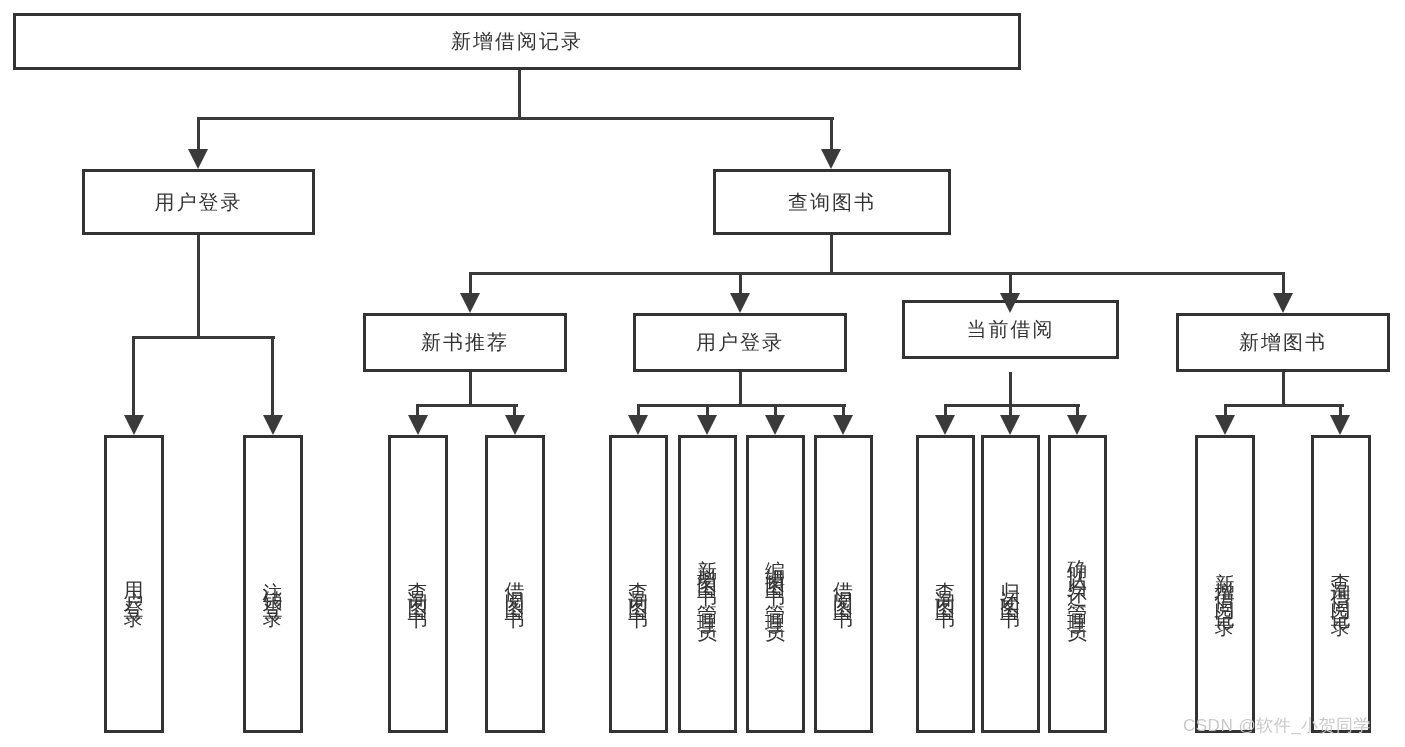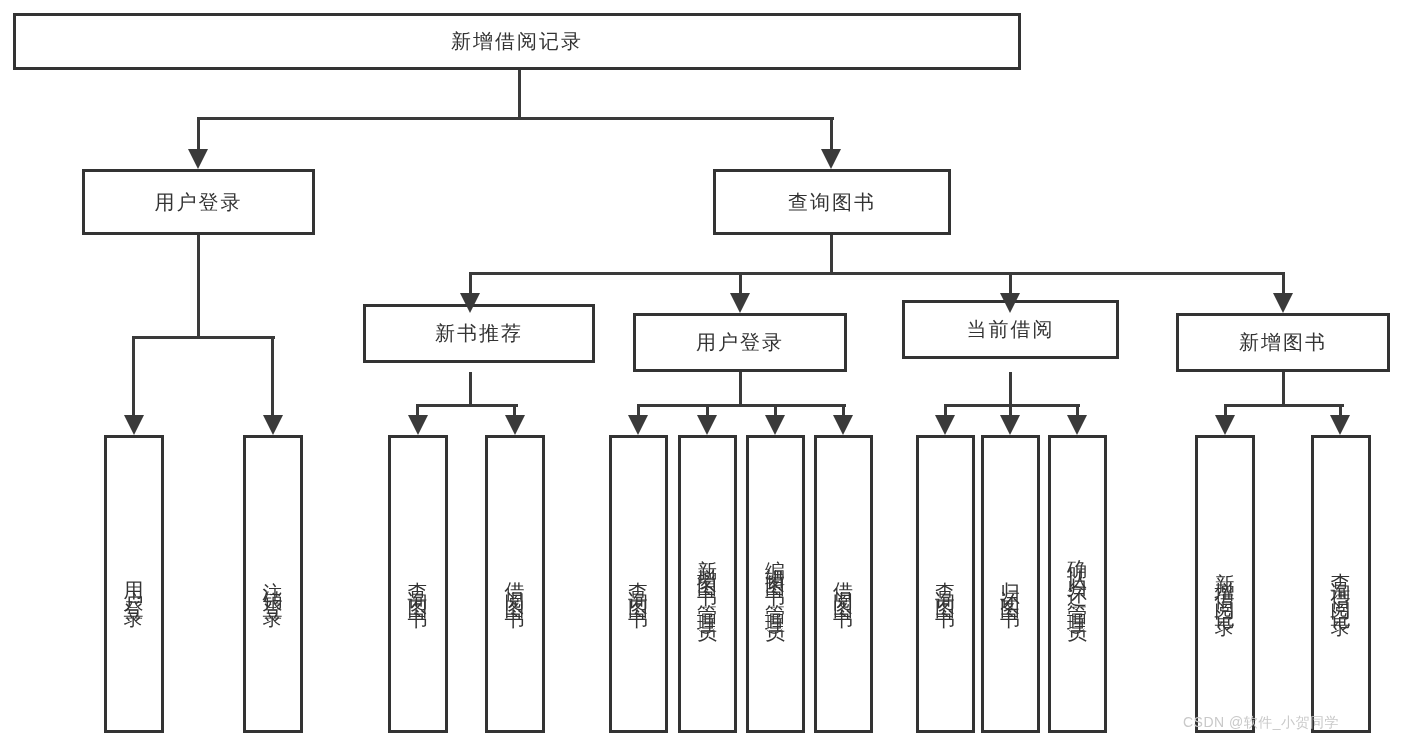--- a/index.html
+++ b/index.html
@@ -45,21 +45,21 @@
     position: absolute;
     width: 0;
     height: 0;
     border-left: 10px solid transparent;
     border-right: 10px solid transparent;
     border-top: 20px solid #3a3a3a;
   }
   .watermark {
     position: absolute;
     color: #c9c9c9;
-    font-size: 14px;
+    font-size: 17px;
     letter-spacing: 0.5px;
     z-index: 5;
   }
 </style>
 </head>
 <body>
 
 <div class="diagram">
 
   <div class="box" style="left:13px; top:13px; width:1008px; height:57px;">
@@ -67,21 +67,21 @@
   </div>
 
   <div class="box" style="left:82px; top:169px; width:233px; height:66px;">
     <span>用户登录</span>
   </div>
 
   <div class="box" style="left:713px; top:169px; width:238px; height:66px;">
     <span>查询图书</span>
   </div>
 
-  <div class="box" style="left:363px; top:304px; width:232px; height:59px;text-align:right;">
+  <div class="box" style="left:363px; top:313px; width:204px; height:59px;text-align:right;">
     <span>新书推荐</span>
   </div>
 
   <div class="box" style="left:633px; top:313px; width:214px; height:59px;">
     <span>用户登录</span>
   </div>
 
   <div class="box" style="left:902px; top:300px; width:217px; height:59px;">
     <span>当前借阅</span>
   </div>

